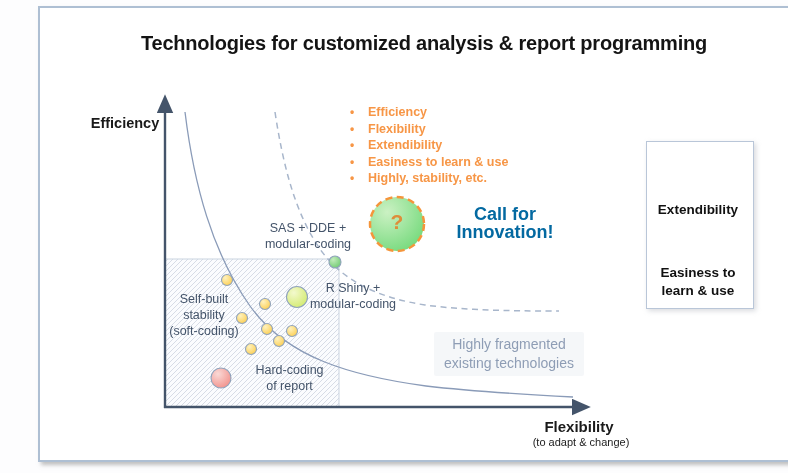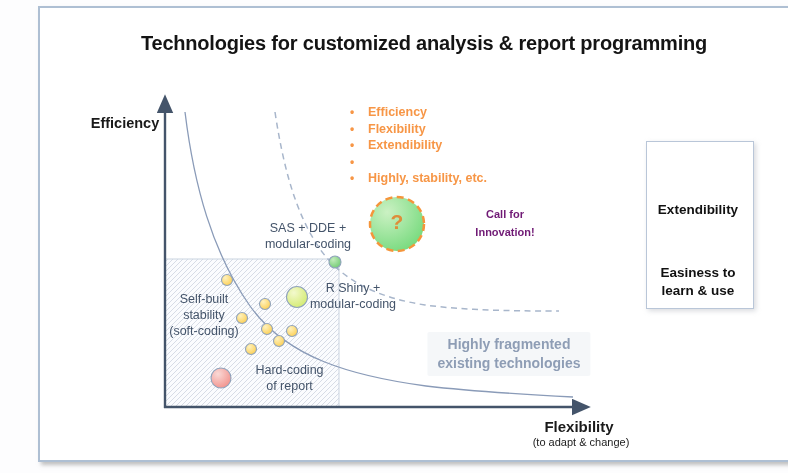--- a/index.html
+++ b/index.html
@@ -15,23 +15,23 @@
   .x-sublabel{left:549px;top:436px;font-size:11px;color:#222;}
   .criteria{left:318px;top:105px;}
   .crit-row{display:flex;align-items:baseline;height:16.5px;color:#f79646;
             font-size:12.5px;font-weight:700;}
   .crit-bullet{width:18px;font-size:12px;}
   .node-label{font-size:12.5px;font-weight:400;color:#44546a;line-height:15.5px;}
   .lbl-sas{left:276px;top:221px;}
   .lbl-rshiny{left:321px;top:281px;}
   .lbl-selfbuilt{left:172px;top:291px;line-height:16px;}
   .lbl-hardcoding{left:235px;top:363px;padding-left:45px;}
-  .lbl-fragmented{left:477px;top:332px;font-size:14px;font-weight:700;color:#8e9db5;
+  .lbl-fragmented{left:477px;top:332px;font-size:14px;font-weight:400;color:#8e9db5;
                   line-height:19px;background:rgba(240,243,246,.65);padding:3px 10px;border-radius:2px;}
-  .lbl-call{left:473px;top:206px;font-size:11px;font-weight:700;color:#701a75;line-height:17.5px;}
+  .lbl-call{left:473px;top:206px;font-size:18px;font-weight:700;color:#0369a1;line-height:17.5px;}
   .qmark{left:365px;top:210px;font-size:21px;font-weight:700;color:#de8d3a;}
   .legend-box{left:614px;top:141px;width:106px;height:166px;background:#ffffff;
               border:1px solid #b9c6d8;box-shadow:2px 2px 5px rgba(170,175,185,.45);}
   .legend-label{font-size:13.5px;font-weight:700;color:#111;line-height:17.5px;}
   .lgd-ext{left:666px;top:201px;}
   .lgd-ease{left:666px;top:264px;}
   svg.overlay{position:absolute;left:0;top:0;pointer-events:none;}
 </style>
 </head>
 <body>
@@ -115,20 +115,21 @@
       <div class="crit-row">
         <span class="crit-bullet">•</span>
         <span>Flexibility</span>
       </div>
       <div class="crit-row">
         <span class="crit-bullet">•</span>
         <span>Extendibility</span>
       </div>
       <div class="crit-row">
         <span class="crit-bullet">•</span>
+        <span>Easiness to learn &amp; use</span>
       </div>
       <div class="crit-row">
         <span class="crit-bullet">•</span>
         <span>Highly, stability, etc.</span>
       </div>
     </div>
 
   <div class="abs ctr qmark">?</div>
 
   <div class="abs ctr lbl-call">

